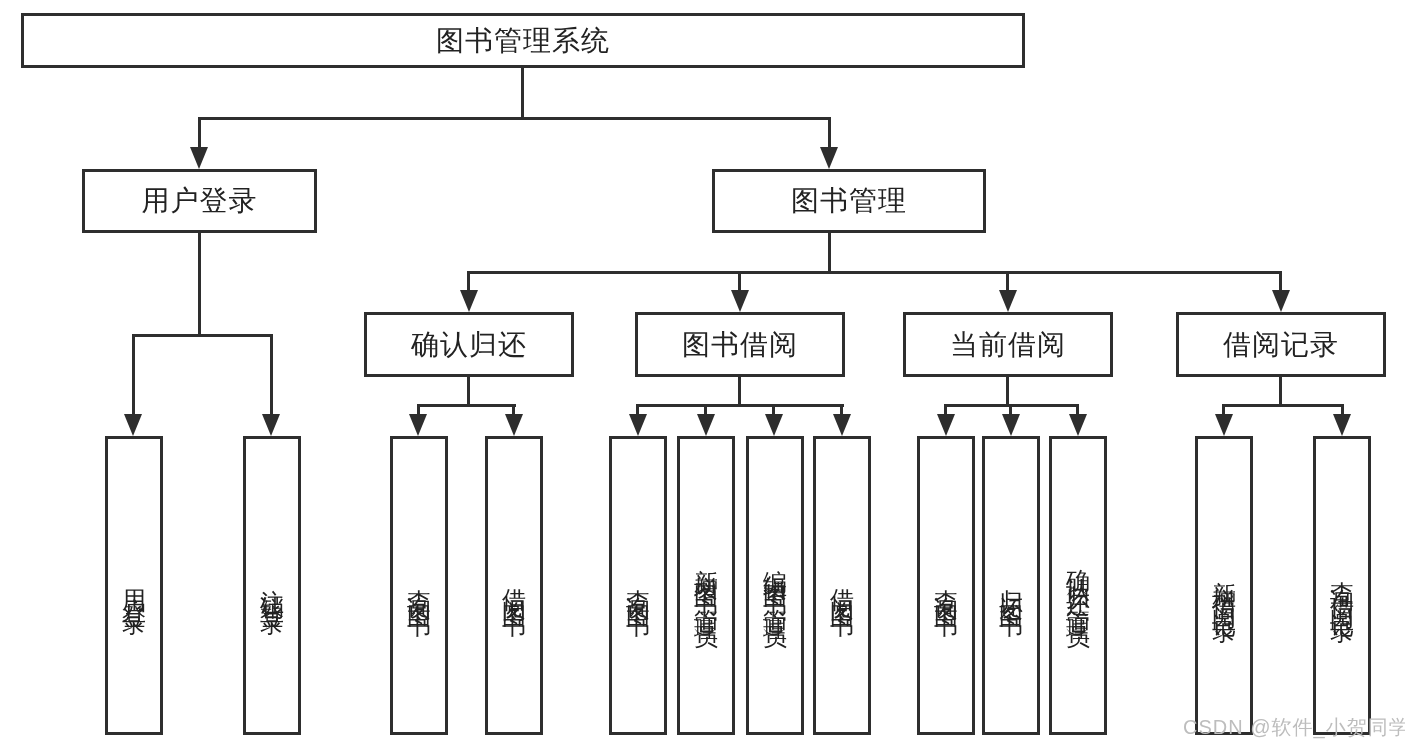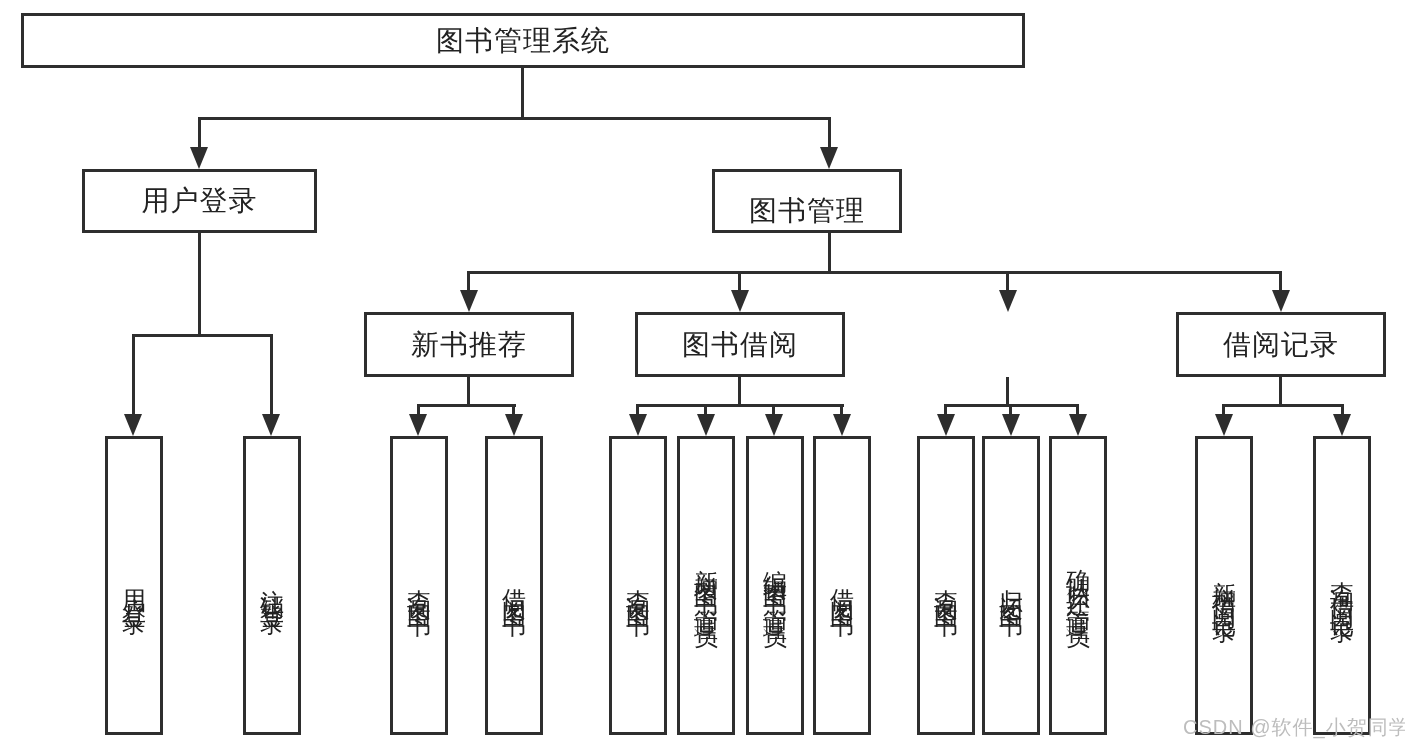--- a/index.html
+++ b/index.html
@@ -83,21 +83,21 @@
   <div class="vline" style="left:521px; top:68px; height:51px;"></div>
   <div class="hline" style="left:198px; top:117px; width:633px;"></div>
   <div class="vline" style="left:198px; top:117px; height:32px;"></div>
   <div class="arrow" style="left:190px; top:147px;"></div>
   <div class="vline" style="left:828px; top:117px; height:32px;"></div>
   <div class="arrow" style="left:820px; top:147px;"></div>
 
   <div class="hbox" style="left:82px; top:169px; width:235px; height:64px;">
     <span>用户登录</span>
   </div>
-  <div class="hbox" style="left:712px; top:169px; width:190px; height:64px;align-items:flex-end;">
+  <div class="hbox" style="left:712px; top:169px; width:274px; height:64px;">
     <span>图书管理</span>
   </div>
 
   <div class="vline" style="left:198px; top:233px; height:103px;"></div>
   <div class="hline" style="left:132px; top:334px; width:141px;"></div>
   <div class="vline" style="left:132px; top:334px; height:82px;"></div>
   <div class="arrow" style="left:124px; top:414px;"></div>
   <div class="vline" style="left:270px; top:334px; height:82px;"></div>
   <div class="arrow" style="left:262px; top:414px;"></div>
 
@@ -106,24 +106,27 @@
   <div class="vline" style="left:467px; top:271px; height:21px;"></div>
   <div class="arrow" style="left:460px; top:290px;"></div>
   <div class="vline" style="left:738px; top:271px; height:21px;"></div>
   <div class="arrow" style="left:731px; top:290px;"></div>
   <div class="vline" style="left:1006px; top:271px; height:21px;"></div>
   <div class="arrow" style="left:999px; top:290px;"></div>
   <div class="vline" style="left:1279px; top:271px; height:21px;"></div>
   <div class="arrow" style="left:1272px; top:290px;"></div>
 
   <div class="hbox" style="left:364px; top:312px; width:210px; height:65px;">
-    <span>新书推荐</span>
+    <span>确认归还</span>
   </div>
   <div class="hbox" style="left:635px; top:312px; width:210px; height:65px;">
     <span>图书借阅</span>
+  </div>
+  <div class="hbox" style="left:903px; top:312px; width:210px; height:65px;">
+    <span>当前借阅</span>
   </div>
   <div class="hbox" style="left:1176px; top:312px; width:210px; height:65px;">
     <span>借阅记录</span>
   </div>
 
   <div class="vline" style="left:467px; top:377px; height:28px;"></div>
   <div class="hline" style="left:417px; top:404px; width:99px;"></div>
   <div class="vline" style="left:417px; top:404px; height:12px;"></div>
   <div class="arrow" style="left:409px; top:414px;"></div>
   <div class="vline" style="left:512px; top:404px; height:12px;"></div>

